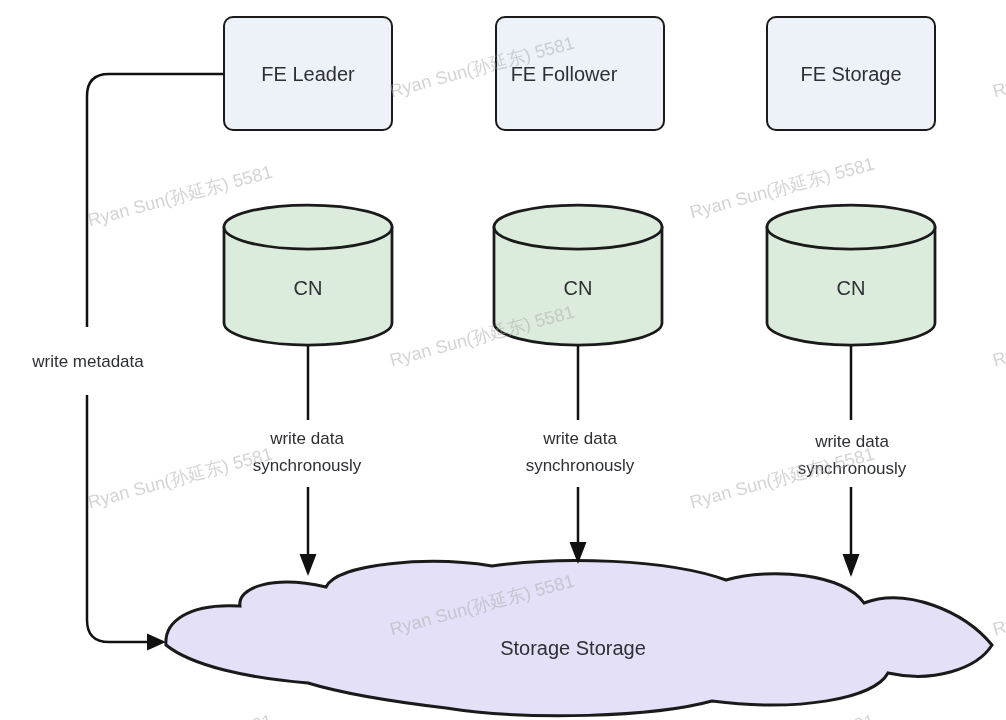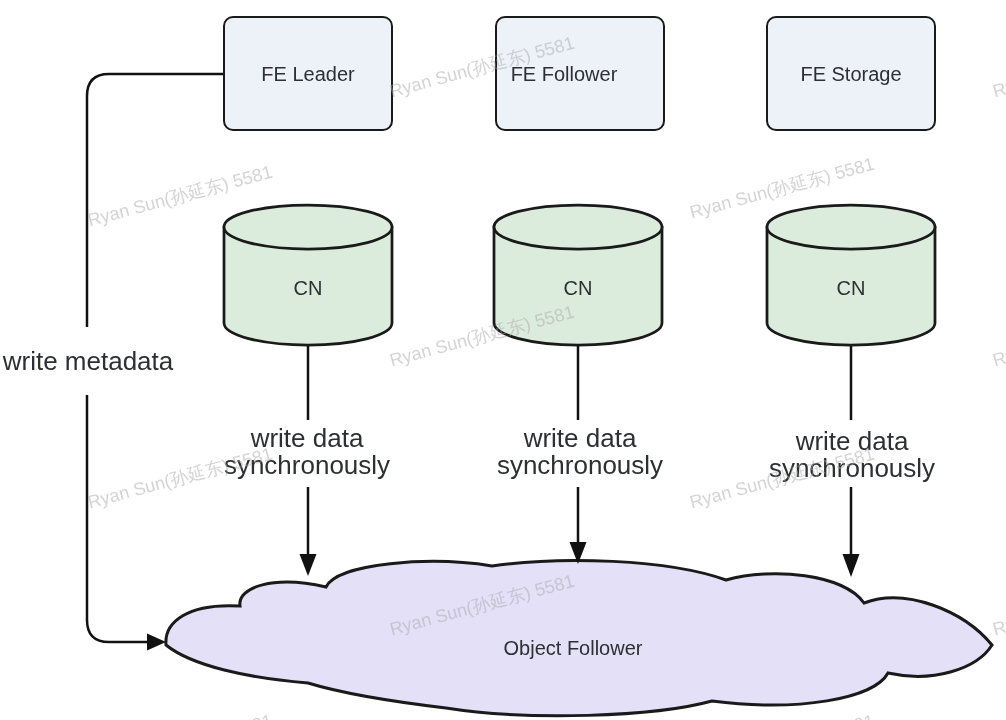--- a/index.html
+++ b/index.html
@@ -16,21 +16,21 @@
   svg.shapes .cloud   { stroke-width:3; }
   svg.shapes .edge    { fill:none; stroke:#111111; stroke-width:2.5; }
   svg.shapes .head    { fill:#111111; stroke:none; }
 
   .label {
     position:absolute; z-index:3;
     transform:translate(-50%,-50%);
     color:#2d2f33; text-align:center; white-space:nowrap;
     font-size:20px; line-height:26px;
   }
-  .edge-label { font-size:26px; line-height:27px; }
+  .edge-label { font-size:17px; line-height:27px; }
 
   .wm {
     position:absolute; z-index:6;
     transform:translate(-50%,-50%) rotate(-15deg);
     transform-origin:center;
     color:rgba(170,170,170,0.5);
     font-size:18px; white-space:nowrap;
     pointer-events:none;
   }
 </style>
@@ -91,21 +91,21 @@
   </svg>
 
   <div class="label" style="left:308px; top:74px">FE Leader</div>
   <div class="label" style="left:564px; top:74px">FE Follower</div>
   <div class="label" style="left:851px; top:74px">FE Storage</div>
 
   <div class="label" style="left:308px; top:288px">CN</div>
   <div class="label" style="left:578px; top:288px">CN</div>
   <div class="label" style="left:851px; top:288px">CN</div>
 
-  <div class="label" style="left:573px; top:648px">Object Follower</div>
+  <div class="label" style="left:573px; top:648px">Storage Storage</div>
 
   <div class="label edge-label" style="left:88px; top:361px">
     <div>write metadata</div>
   </div>
 
   <div class="label edge-label" style="left:307px; top:452px">
     <div>write data</div>
     <div>synchronously</div>
   </div>
   <div class="label edge-label" style="left:580px; top:452px">

